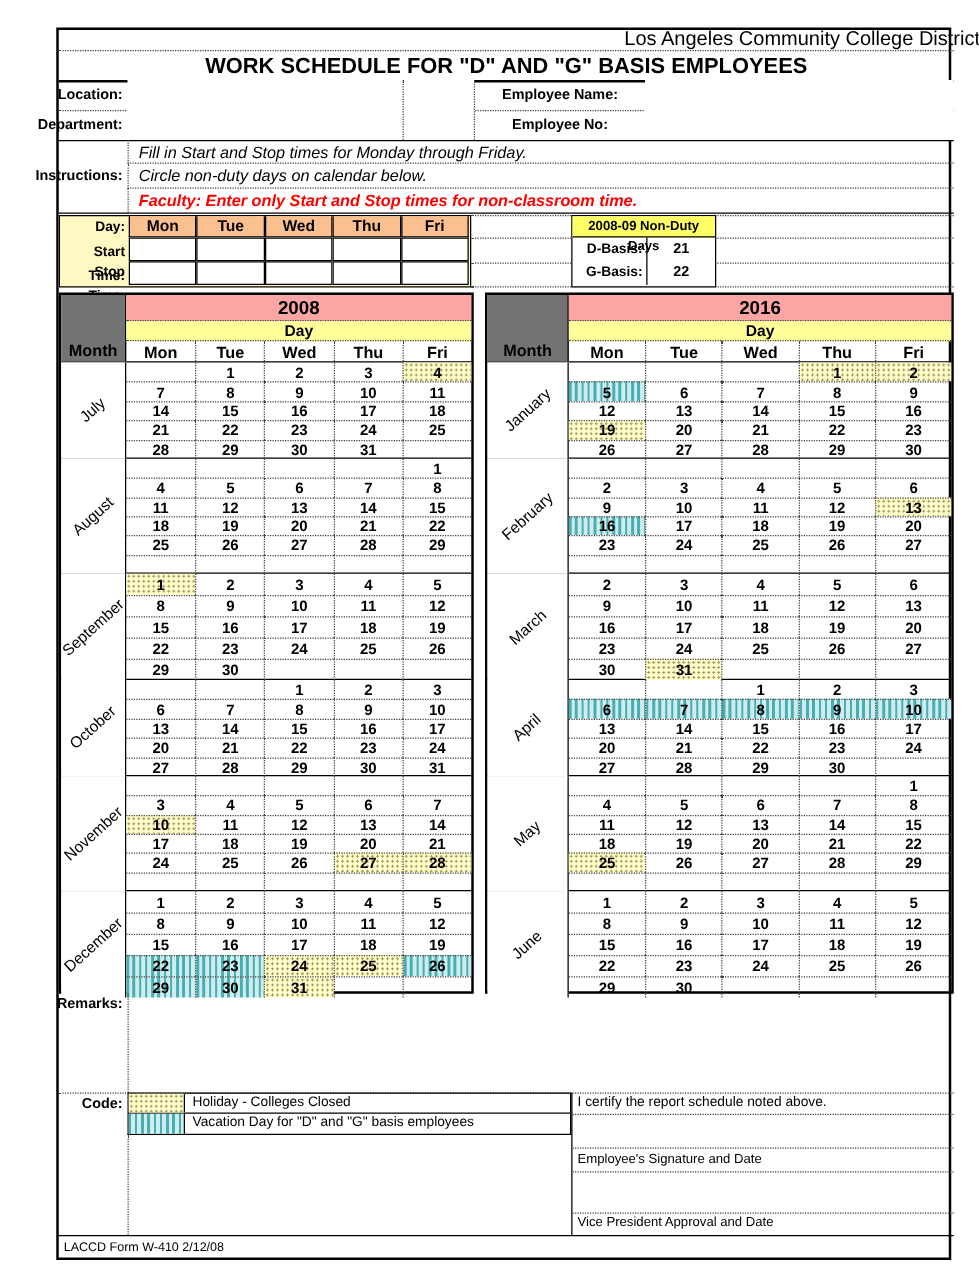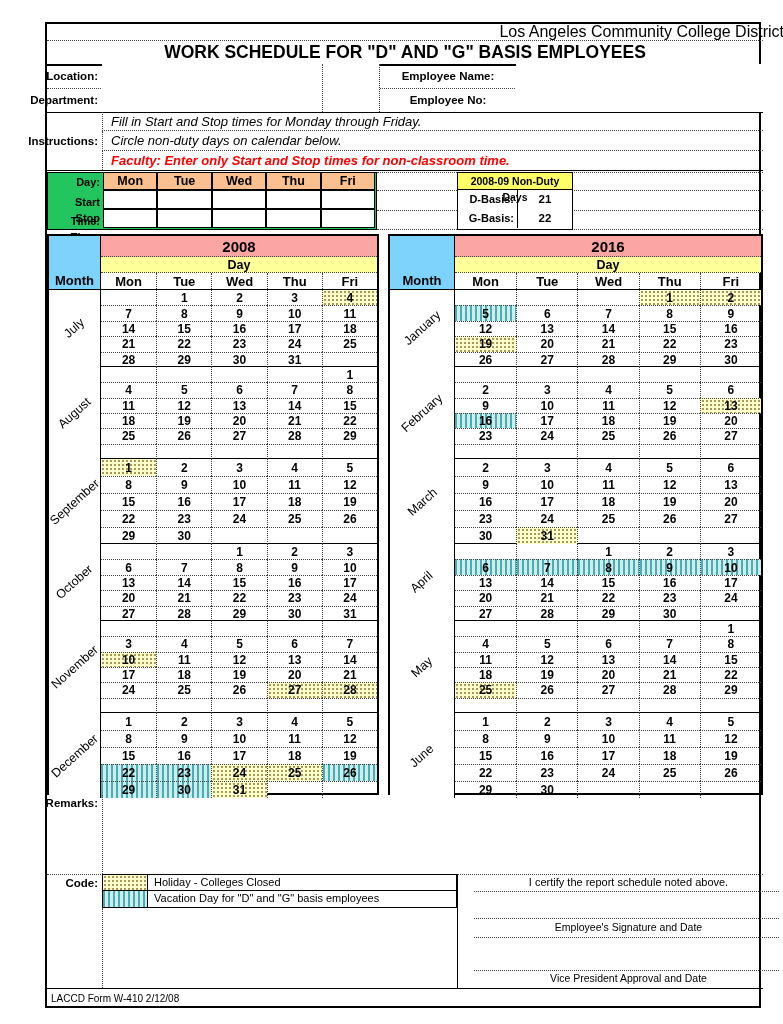--- a/index.html
+++ b/index.html
@@ -35,21 +35,21 @@
   .instr-label { left:0; top:88px; width:55px; height:58px; }
   .instr-line { left:55px; width:661px; height:19.3px; border-left:1px dotted #444;
                 font-size:13px; font-style:italic; line-height:19.3px; padding-left:8px; }
   .instr-1 { top:88px; border-bottom:1px dotted #444; }
   .instr-2 { top:107.3px; border-bottom:1px dotted #444; }
   .instr-3 { top:126.6px; height:19.4px; color:#FF0000; font-weight:bold; }
 
   
   .sec-time { left:0; top:146px; width:716px; height:60px; }
   .tg-wrap { position:absolute; left:0; top:2px; width:330px; height:58px;
-             border:1.5px solid #000; background:#22c55e; }
+             border:1.5px solid #000; background:#fef9c3; }
   .tg-lbl { position:absolute; left:0; width:55px; font-weight:bold; font-size:11px;
             text-align:right; padding-right:3px; }
   .tg { position:absolute; left:55px; top:0; width:272px; height:55px; display:grid;
         grid-template-columns:repeat(5,1fr); grid-template-rows:17px 19px 19px; }
   .tg-h { background:#FAC090; border:1px solid #000; border-top:none; font-weight:bold;
           font-size:12.5px; display:flex; align-items:center; justify-content:center; }
   .tg-c { background:#fff; border:1px solid #000; }
   .dot-right { position:absolute; left:330px; width:386px; }
   .nonduty { position:absolute; left:410px; top:2px; width:116px; height:58px;
              border:1.5px solid #000; background:#fff; }
@@ -63,21 +63,21 @@
 
   
   .calendar { left:0; top:210px; width:716px; height:561px; display:flex; }
   .cal-side { border:2px solid #000; height:561px; }
   #cal-side-0 { width:332px; }
   .cal-gap { width:9px; }
   #cal-side-1 { width:375px; }
   .cal-header { display:grid; height:53px; grid-template-rows:21px 16px 16px; }
   #cal-side-0 .cal-header, #cal-side-0 .month-block { grid-template-columns:52px repeat(5,1fr); }
   #cal-side-1 .cal-header, #cal-side-1 .month-block { grid-template-columns:65px repeat(5,1fr); }
-  .month-hdr { grid-row:1 / span 3; background:#7dd3fc; border-right:1.2px solid #000;
+  .month-hdr { grid-row:1 / span 3; background:#737373; border-right:1.2px solid #000;
                display:flex; align-items:flex-end; justify-content:center;
                font-weight:bold; font-size:13px; padding-bottom:1px; }
   .year-band { grid-column:2 / span 6; background:#fca5a5; font-weight:bold; font-size:15px;
                text-align:center; line-height:21px; border-bottom:1px dotted #444; }
   .day-band { grid-column:2 / span 6; background:#FFFF99; font-weight:bold; font-size:12.5px;
               text-align:center; line-height:16px; border-bottom:1px dotted #444; }
   .dn { font-weight:bold; font-size:13px; display:flex; align-items:center; justify-content:center; }
   .dn + .dn { border-left:1px dotted #444; }
   .month-block { display:grid; border-top:1.5px solid #000; }
   .month-cell { background:#fff; border-right:1.2px solid #000; display:flex;
@@ -99,21 +99,21 @@
 
   
   .code-label { left:0; top:850px; width:55px; height:17px; }
   .code-table { position:absolute; left:55px; top:850px; width:355px; }
   .code-row { display:flex; height:17px; border:1px solid #000; border-top:none; }
   .code-row:first-child { border-top:1px solid #000; }
   .swatch { width:45px; border-right:1px solid #000; }
   .code-text { flex:1; font-size:11px; line-height:15px; padding-left:6px; }
   .code-below { left:55px; top:884px; width:355px; height:80px; border-left:1px dotted #444; }
   .cert-col { left:410px; top:850px; width:306px; height:114px; border-left:1.2px solid #000; }
-  .cert-row { position:absolute; left:16px; width:100%; font-size:11px; padding-left:4px;text-align:center; }
+  .cert-row { position:absolute; left:0; width:100%; font-size:11px; padding-left:4px; }
   .cr-certify { top:0; height:18px; line-height:16px; border-bottom:1px dotted #444; }
   .cr-blank1 { top:18px; height:27px; border-bottom:1px dotted #444; }
   .cr-sig { top:45px; height:19px; line-height:17px; font-size:10.5px; border-bottom:1px dotted #444; }
   .cr-blank2 { top:64px; height:33px; border-bottom:1px dotted #444; }
   .cr-vp { top:97px; height:17px; line-height:15px; font-size:10.5px; }
 
   .footer { left:0; top:964px; width:716px; height:22px; border-top:1.5px solid #000;
             font-size:10px; line-height:20px; padding-left:4px; }
 </style>
 </head>

